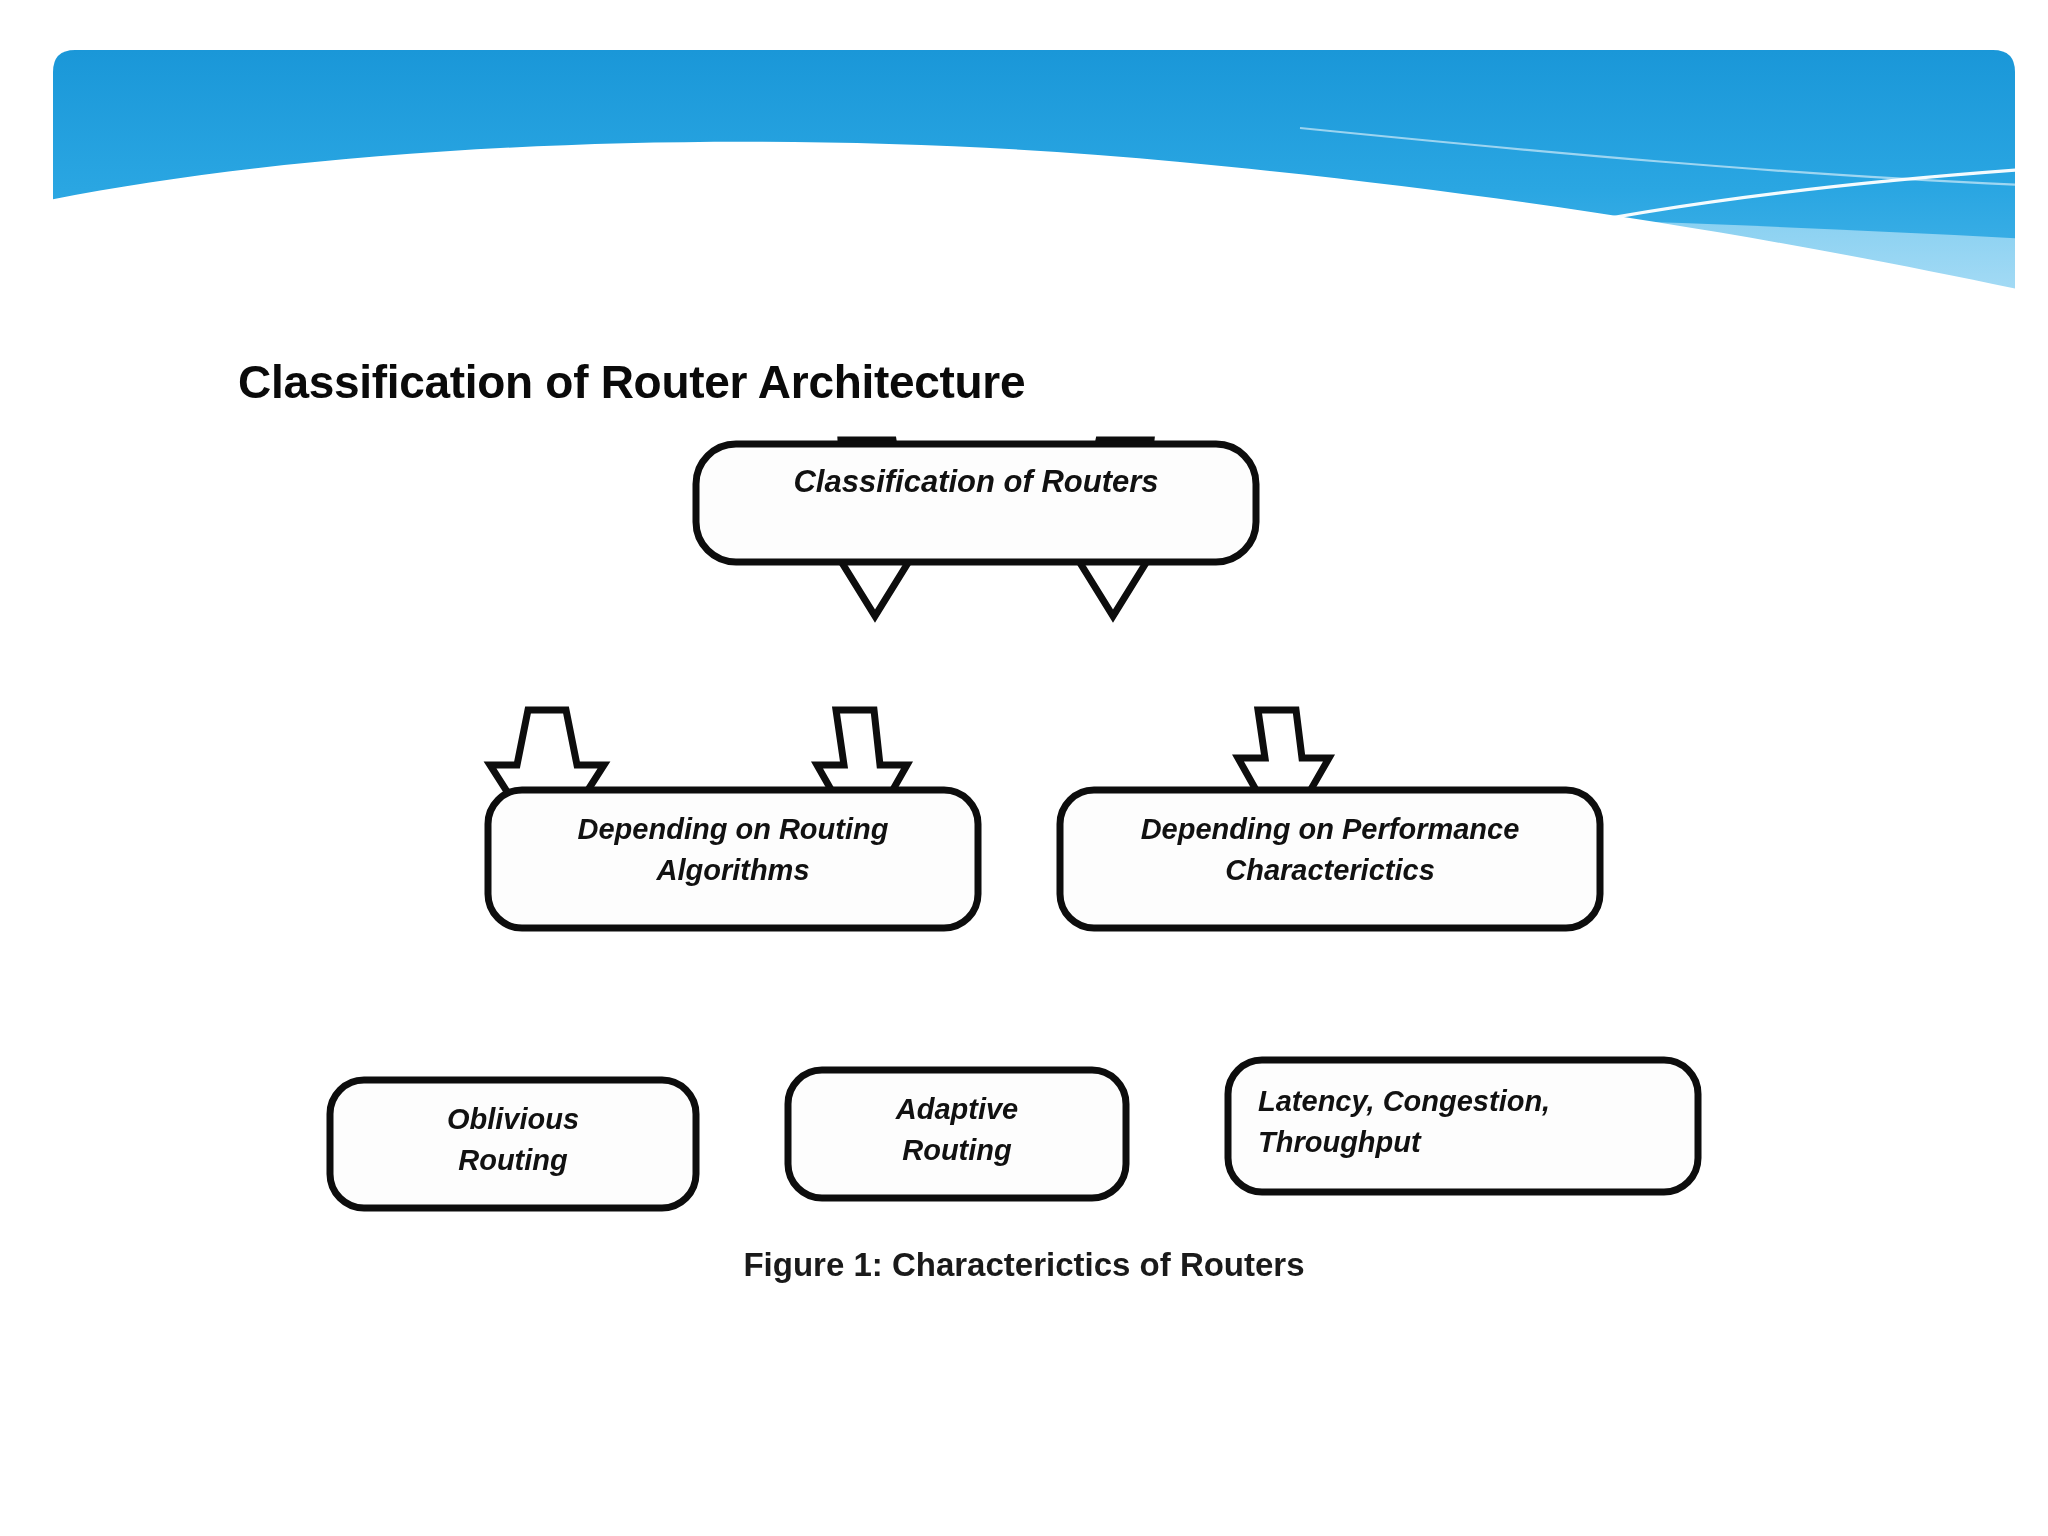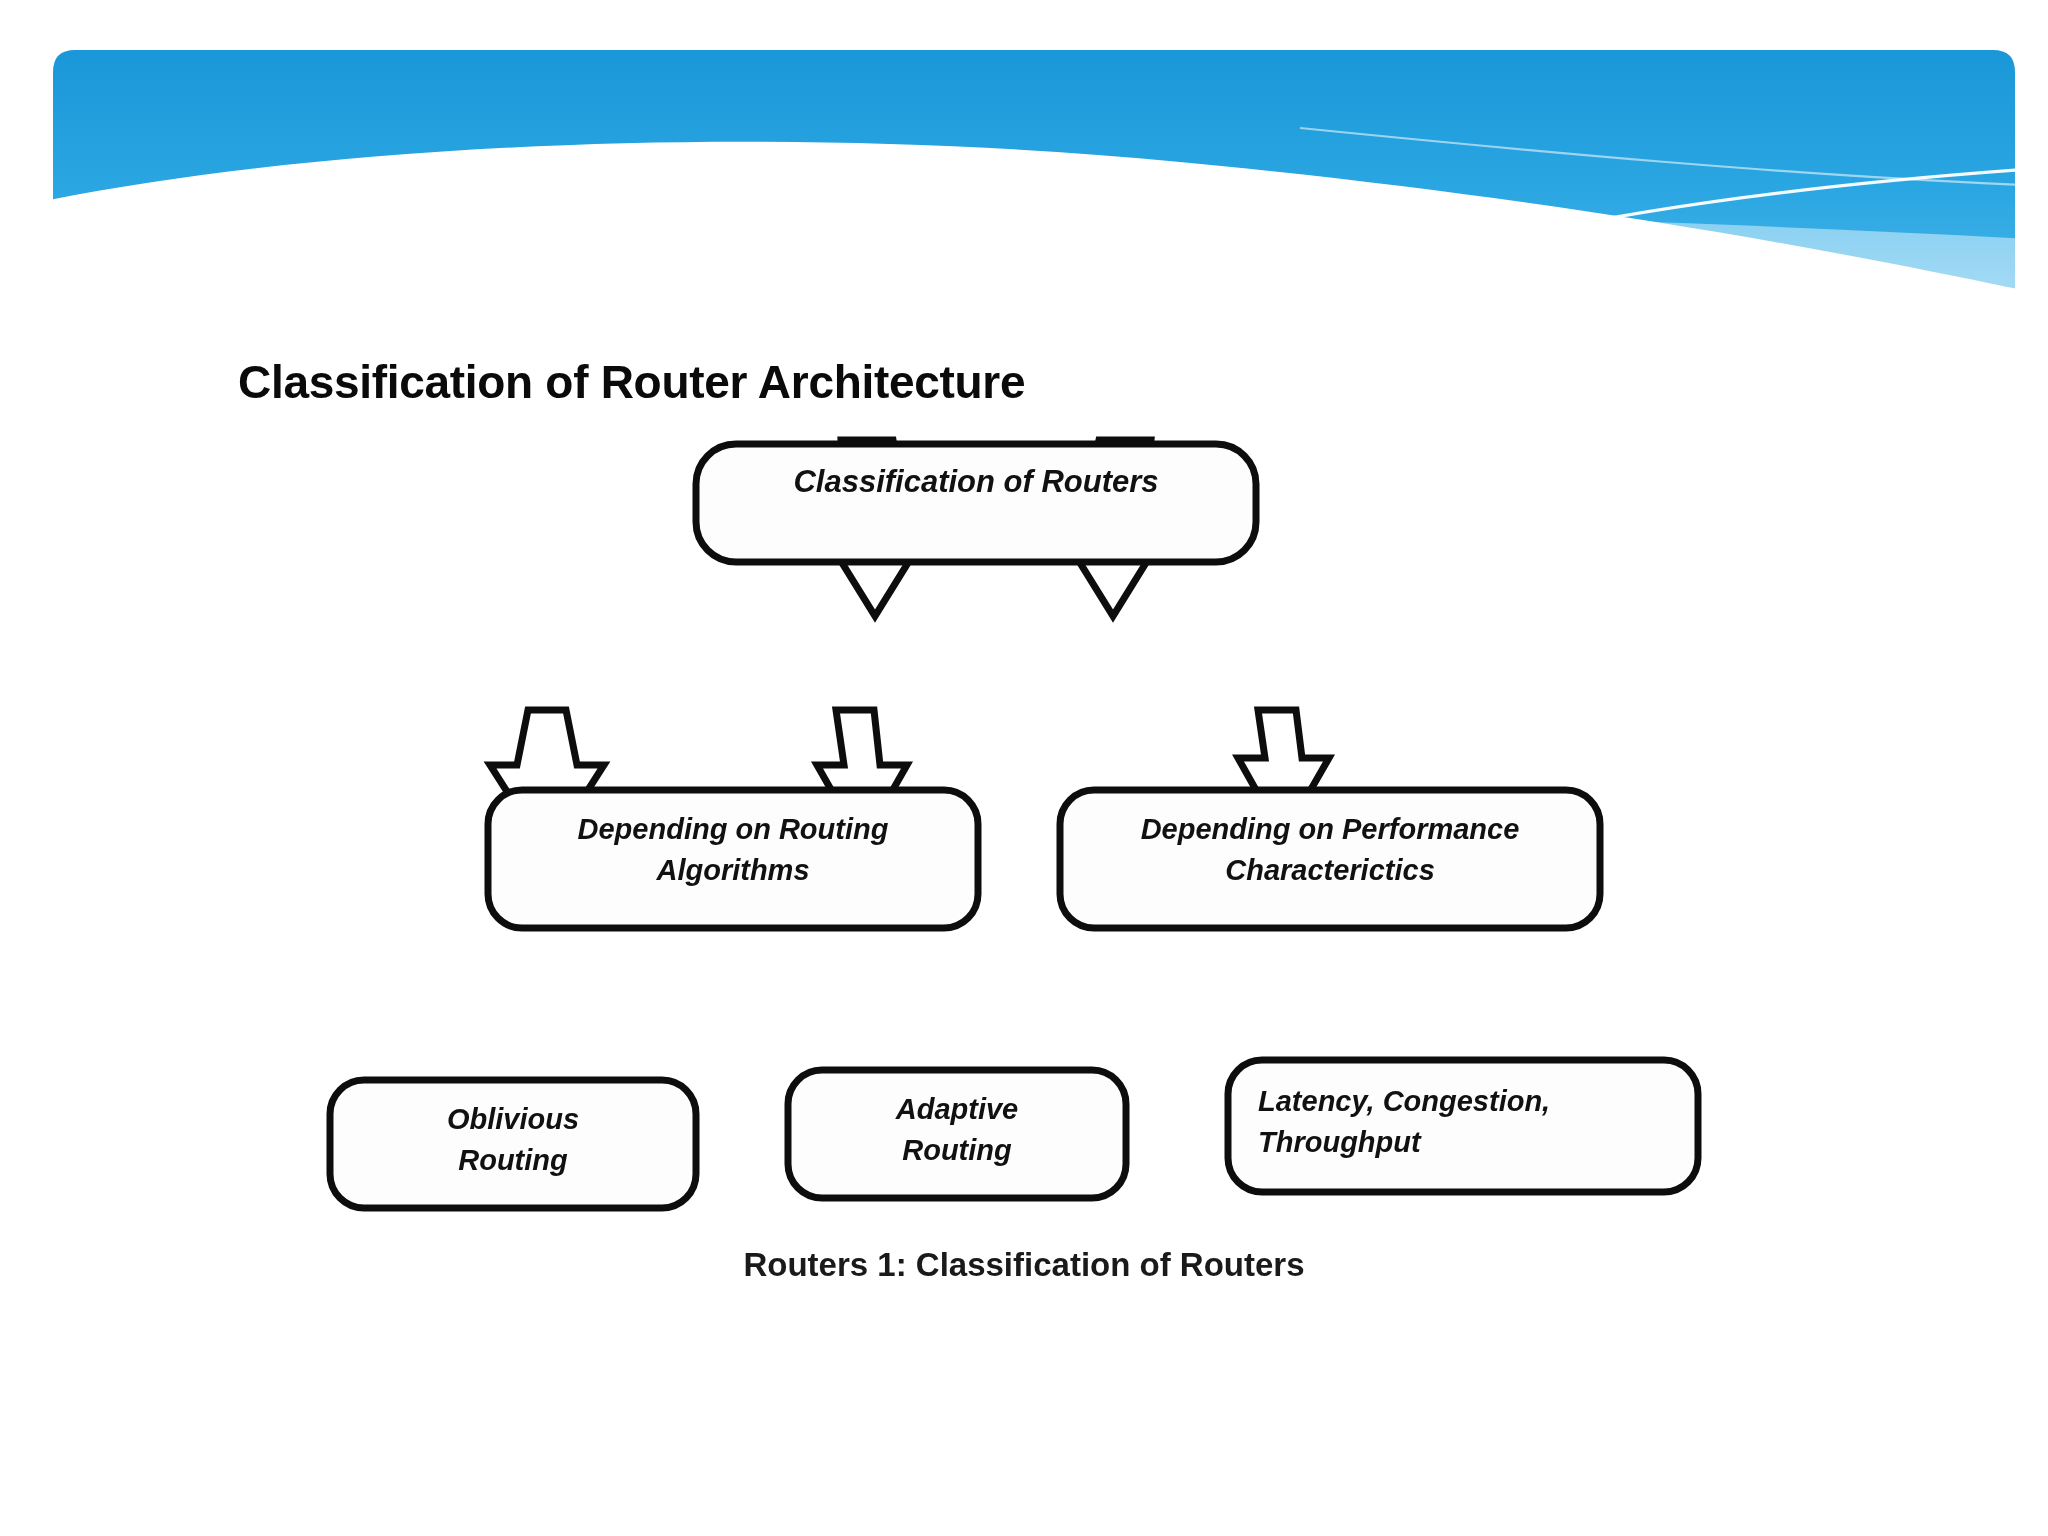--- a/index.html
+++ b/index.html
@@ -225,15 +225,15 @@
 
       <g>
         <rect class="box-shape" x="1228" y="640" width="470" height="132" rx="34" ry="34"></rect>
         <text class="node-text lvl3" x="1258" y="683" text-anchor="start" dominant-baseline="middle">Latency, Congestion,</text>
         <text class="node-text lvl3" x="1258" y="724" text-anchor="start" dominant-baseline="middle">Throughput</text>
       </g>
 
     </svg>
   </div>
 
-  <div id="figure-caption">Routers 1: Classification of Routers</div>
+  <div id="figure-caption">Figure 1: Characterictics of Routers</div>
 
 </div>
 
 </body></html>

